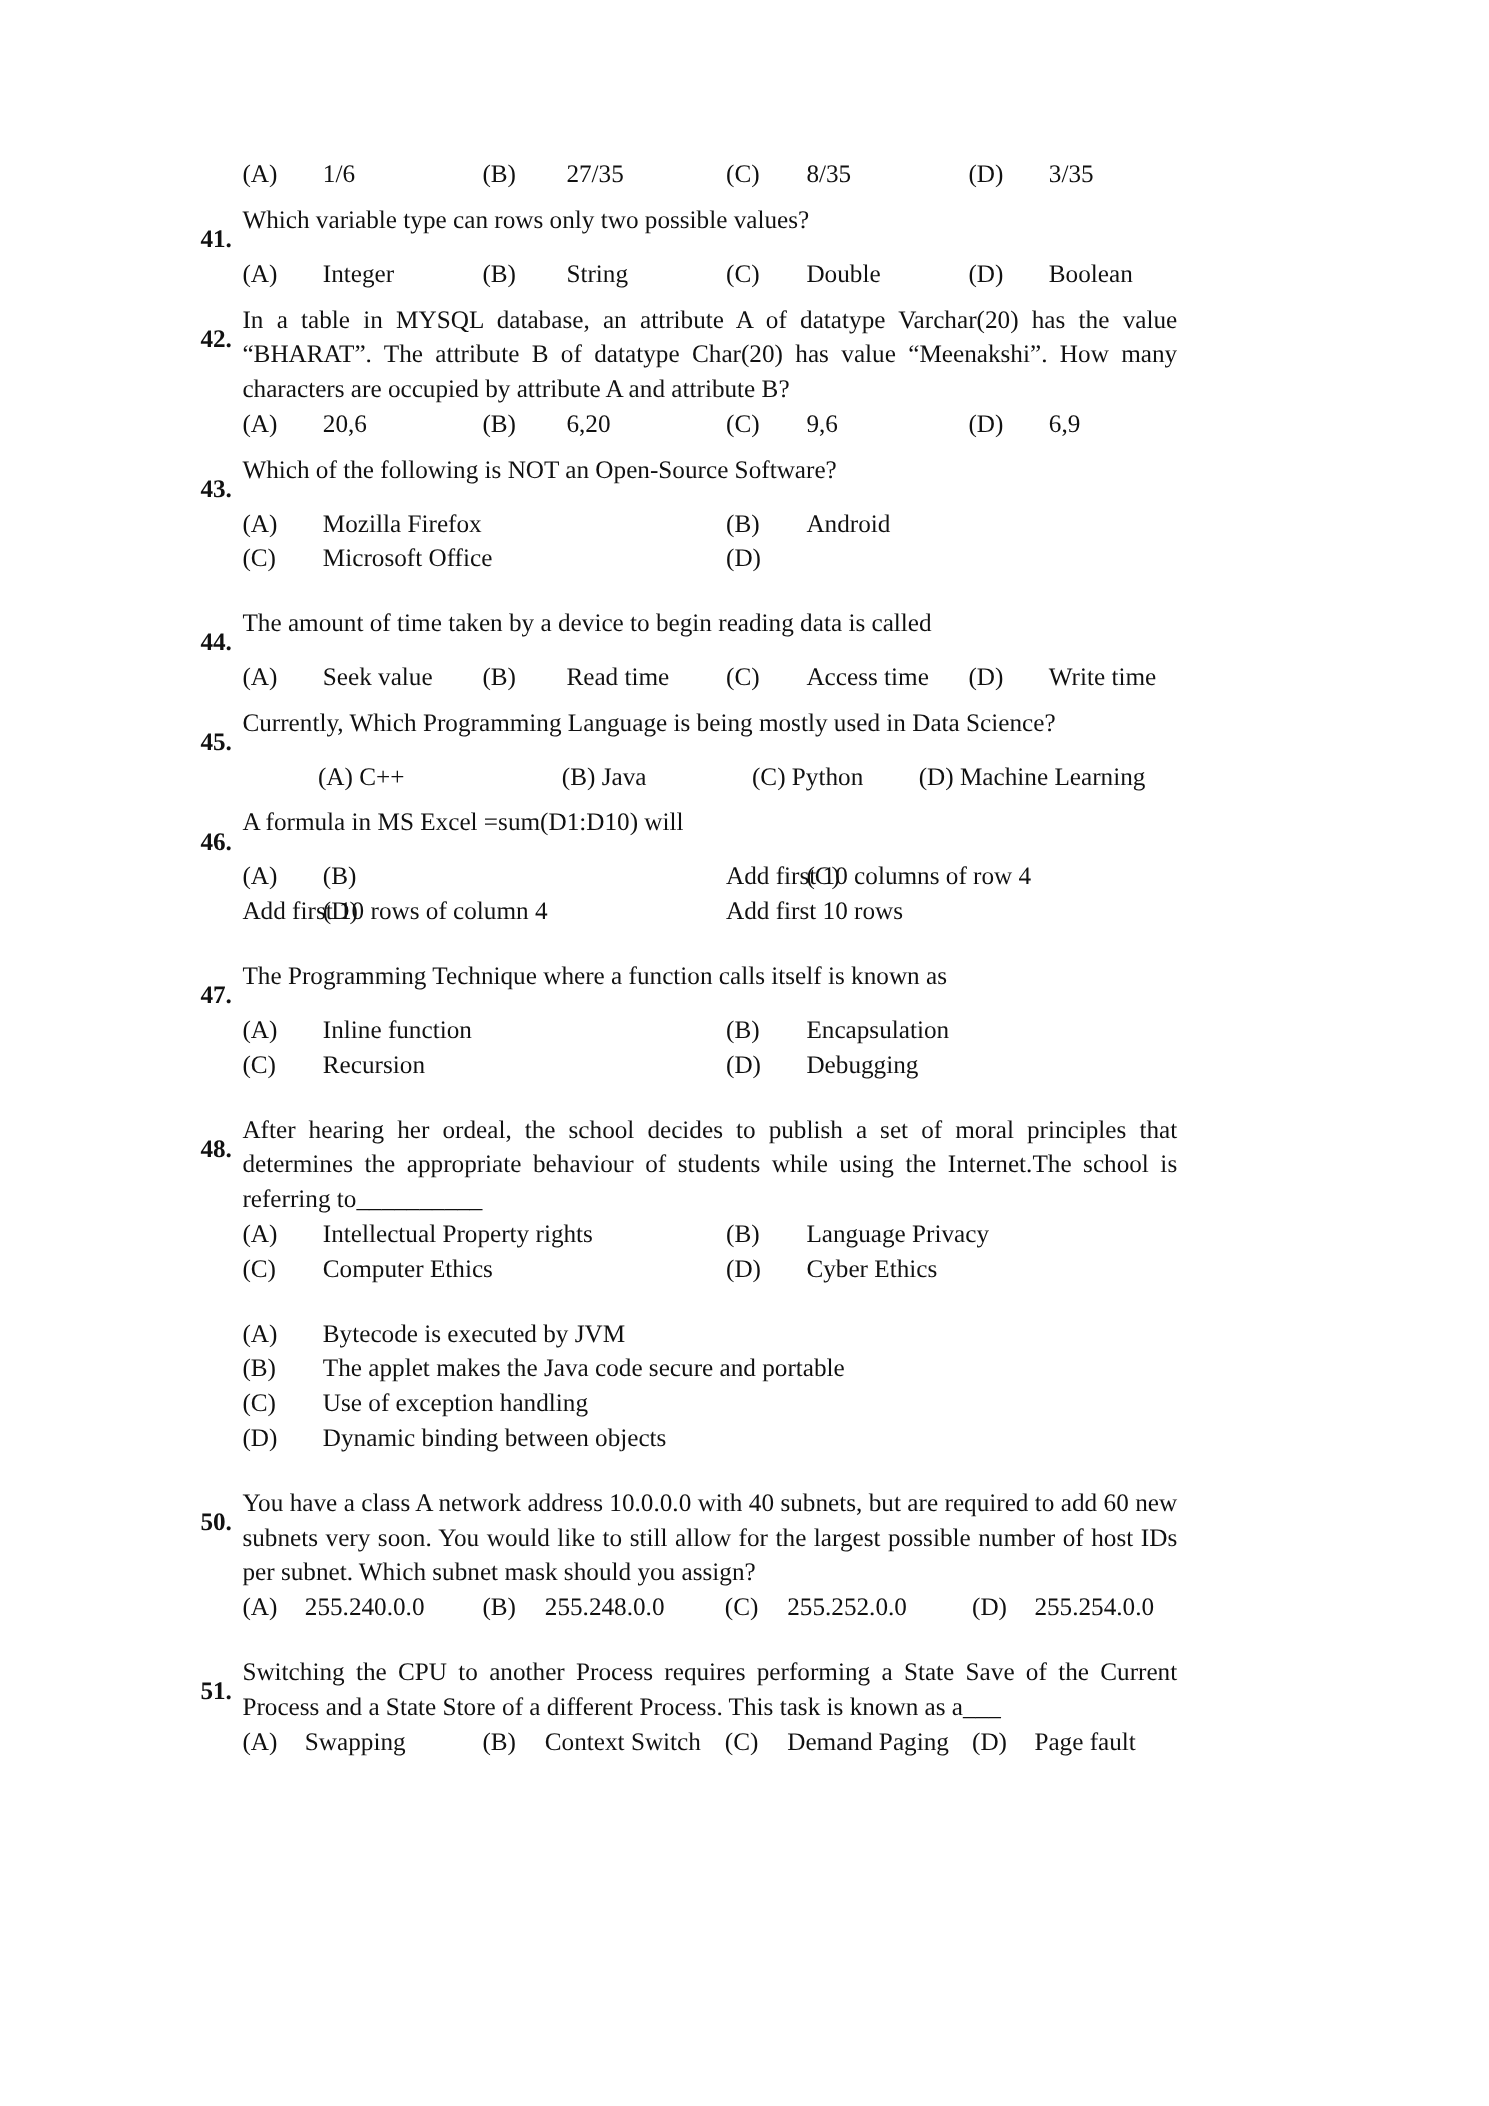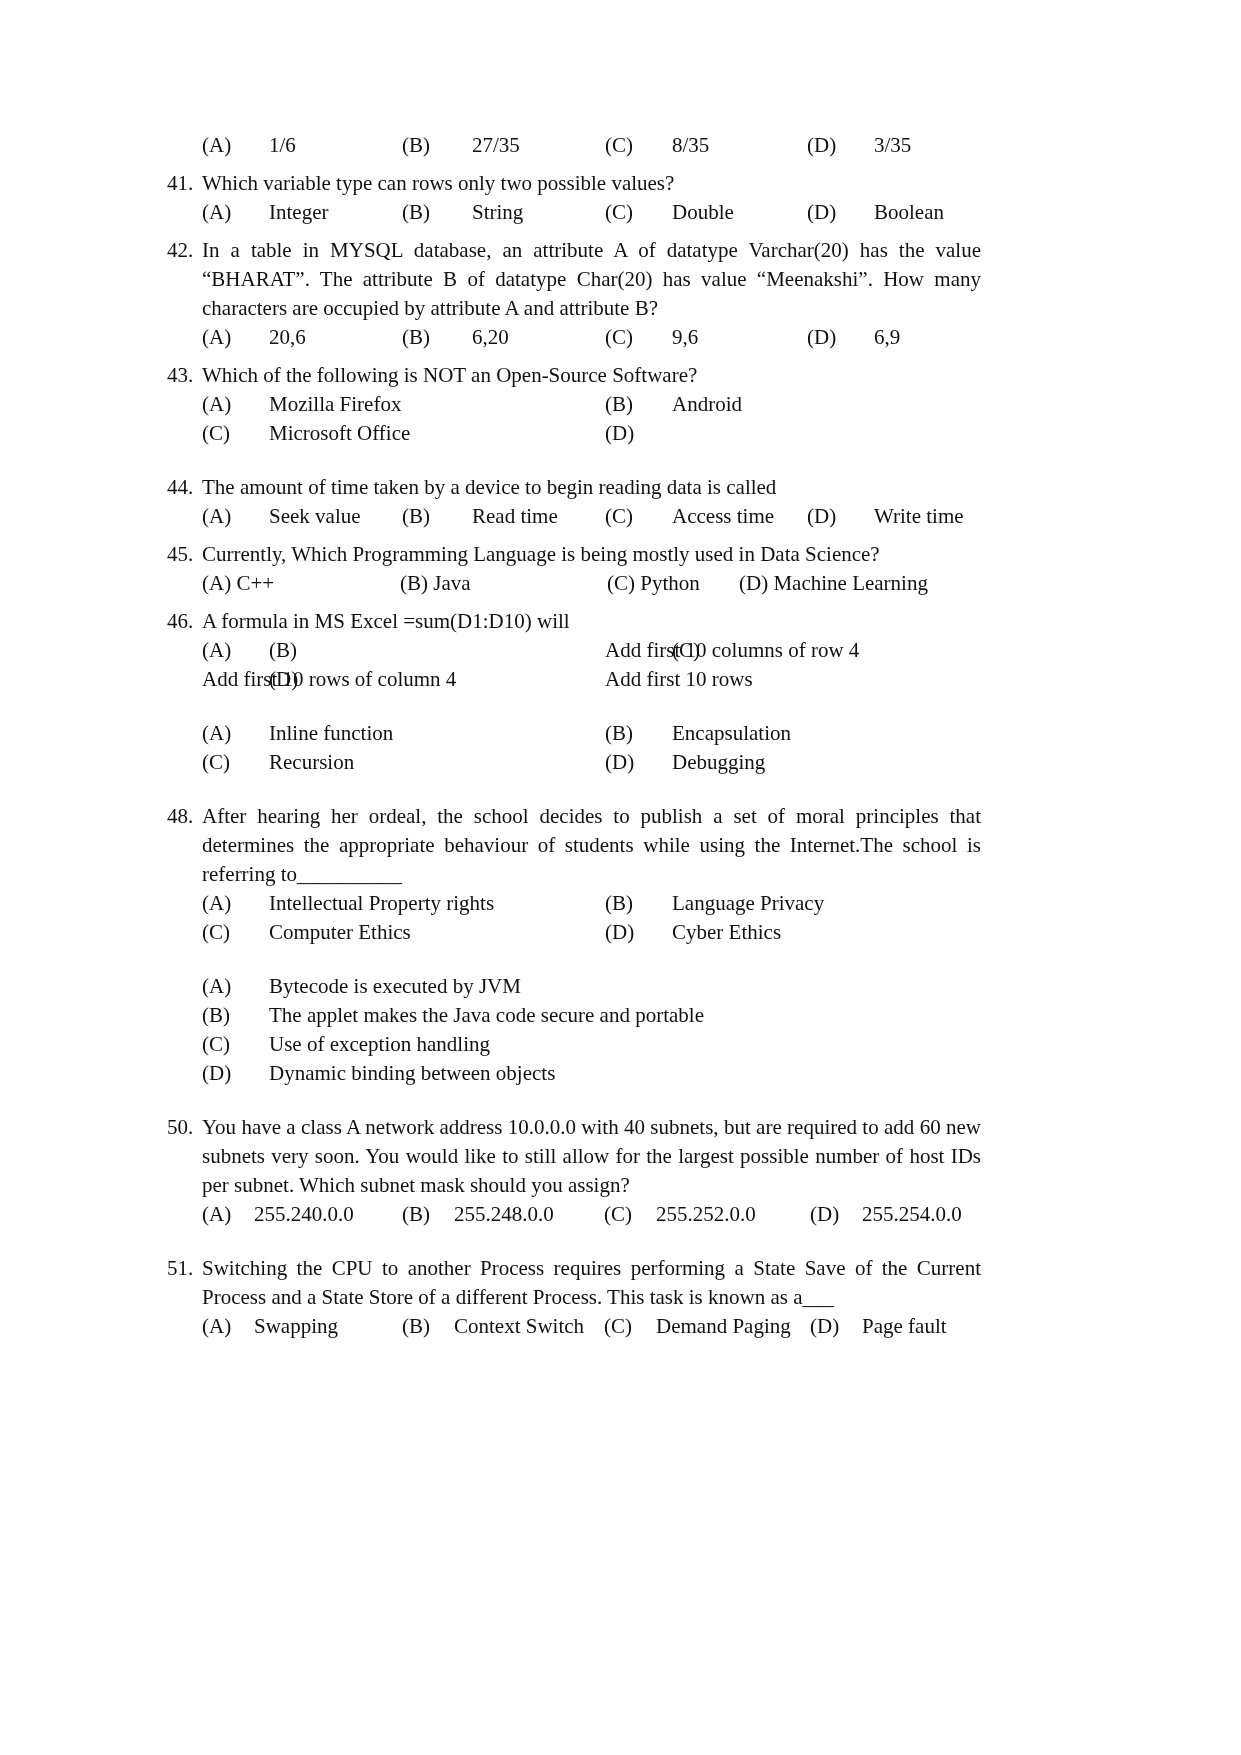--- a/index.html
+++ b/index.html
@@ -26,21 +26,22 @@
     margin-bottom: 9px;
   }
   .question-block.gap-lg {
     margin-bottom: 25px;
   }
   .question-line {
     display: flex;
   }
   .qnum {
     flex: 0 0 35px;
-    font-weight: normal;
+    font-weight: bold;
+    margin-top: 16px;
   }
   .qtext {
     flex: 1 1 auto;
     text-align: justify;
   }
   .options {
     margin-left: 35px;
   }
   .layout-inline4 {
     display: grid;
@@ -54,20 +55,21 @@
     display: grid;
     grid-template-columns: 67px auto;
   }
   .layout-compact4 {
     display: grid;
     grid-template-columns: 52px 148px 52px 150px 52px 154px 52px auto;
   }
   .layout-joined4 {
     display: grid;
     grid-template-columns: 198px 207px 132px auto;
+    text-align: center;
   }
   .opt-label, .opt-text, .opt-cell {
     white-space: nowrap;
     overflow: visible;
   }
 </style>
 </head>
 <body>
 
 <div class="page">
@@ -168,20 +170,24 @@
           <span class="opt-label">(A)</span>
           <span class="opt-label">(B)</span>
           <span class="opt-text">Add first 10 columns of row 4</span>
           <span class="opt-label">(C)</span>
           <span class="opt-text">Add first 10 rows of column 4</span>
           <span class="opt-label">(D)</span>
           <span class="opt-text">Add first 10 rows</span>
         </div>
       </div>
       <div class="question-block gap-lg">
+        <div class="question-line">
+          <span class="qnum">47.</span>
+          <span class="qtext">The Programming Technique where a function calls itself is known as</span>
+        </div>
         <div class="options layout-grid2x2">
           <span class="opt-label">(A)</span>
           <span class="opt-text">Inline function</span>
           <span class="opt-label">(B)</span>
           <span class="opt-text">Encapsulation</span>
           <span class="opt-label">(C)</span>
           <span class="opt-text">Recursion</span>
           <span class="opt-label">(D)</span>
           <span class="opt-text">Debugging</span>
         </div>

